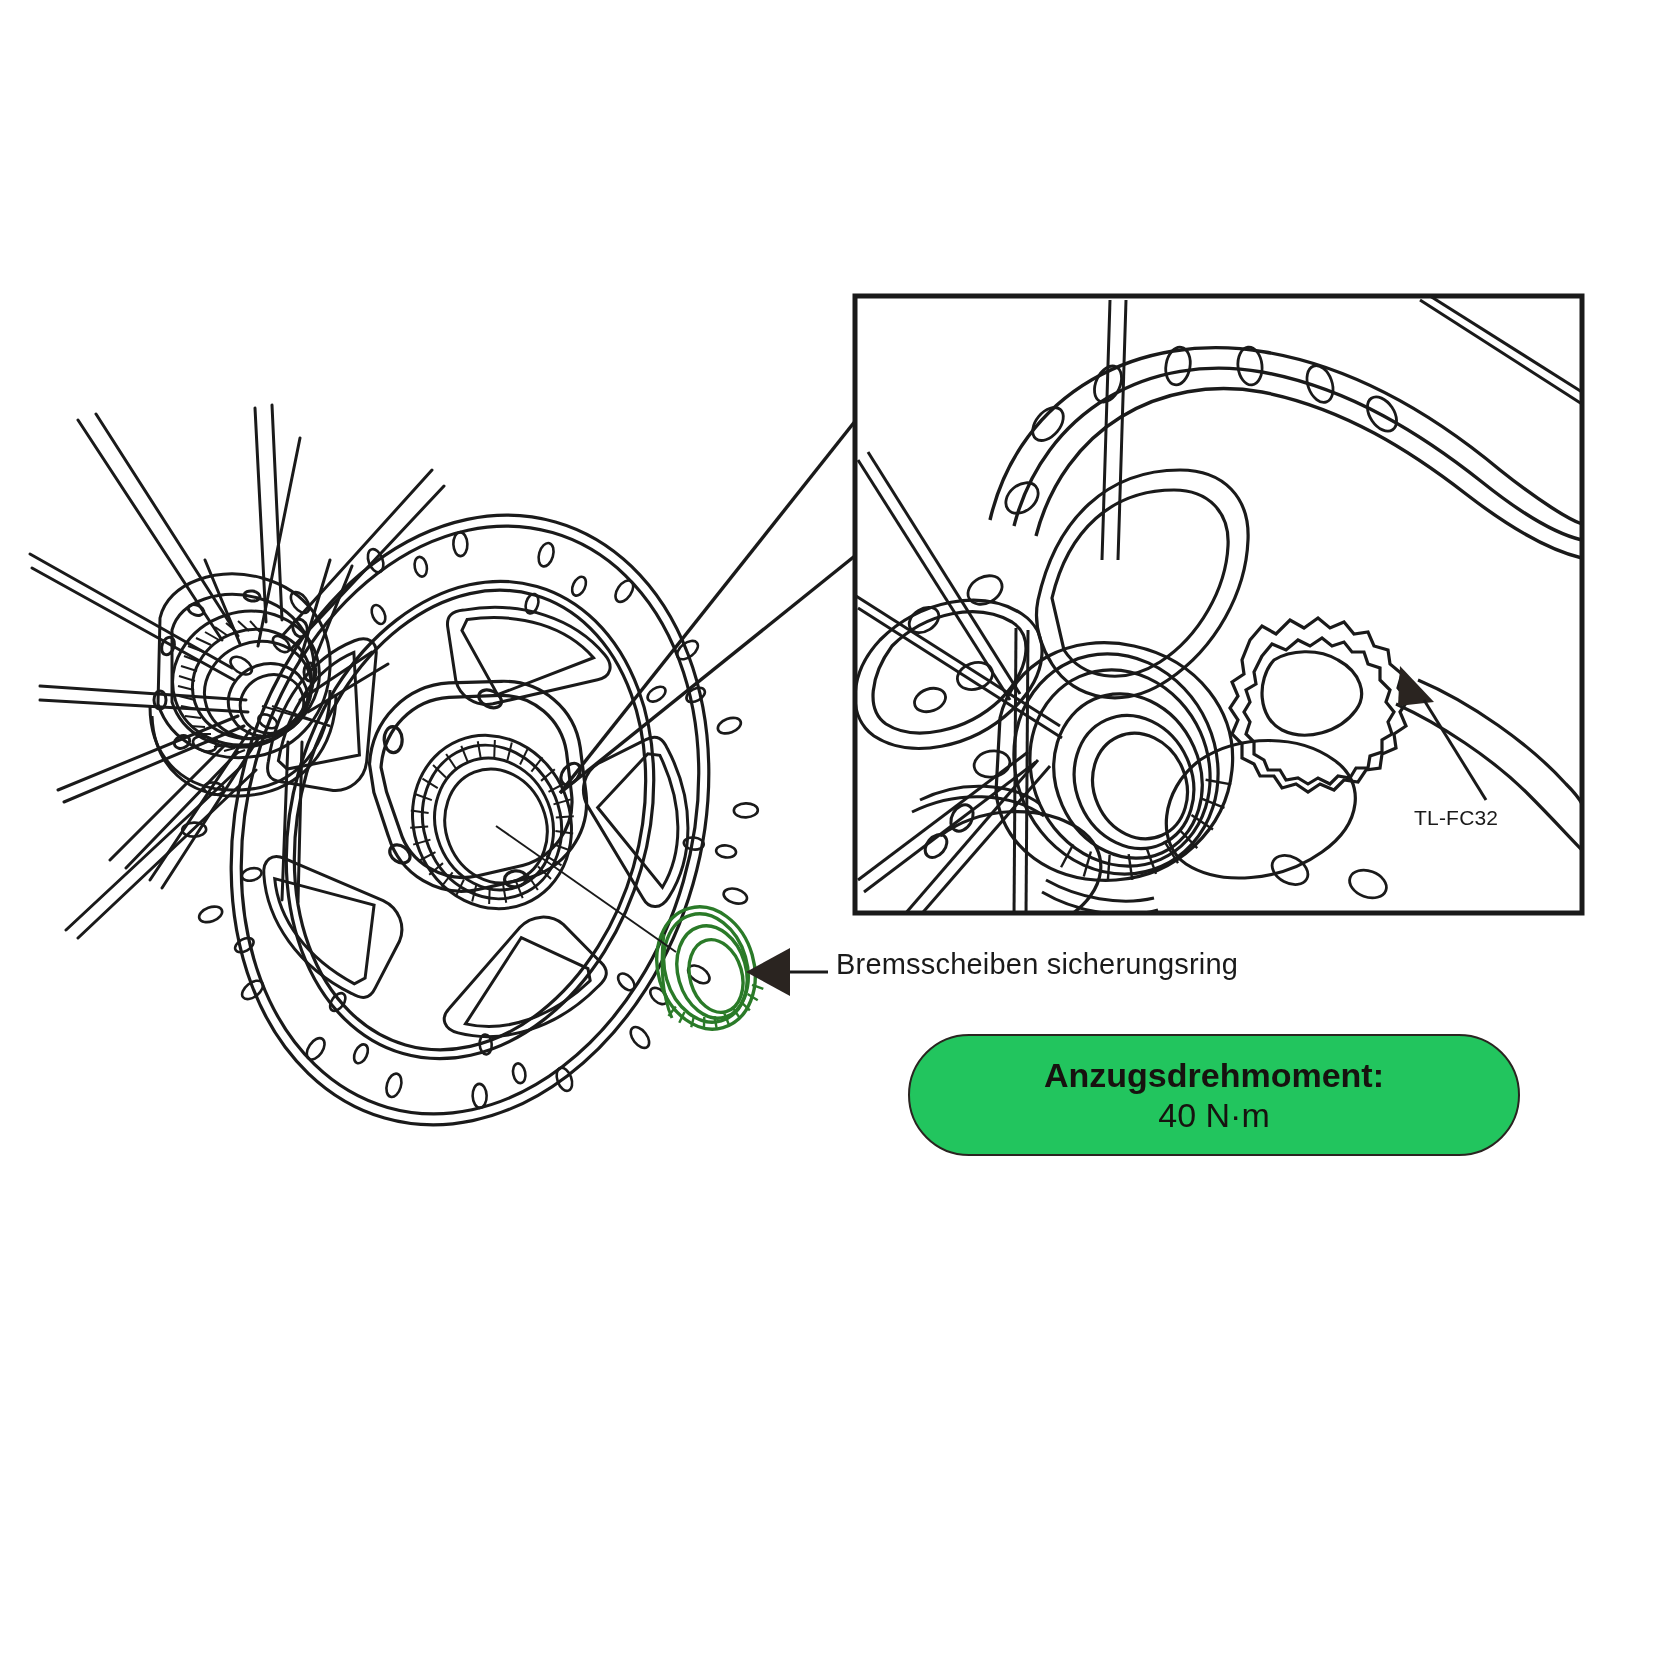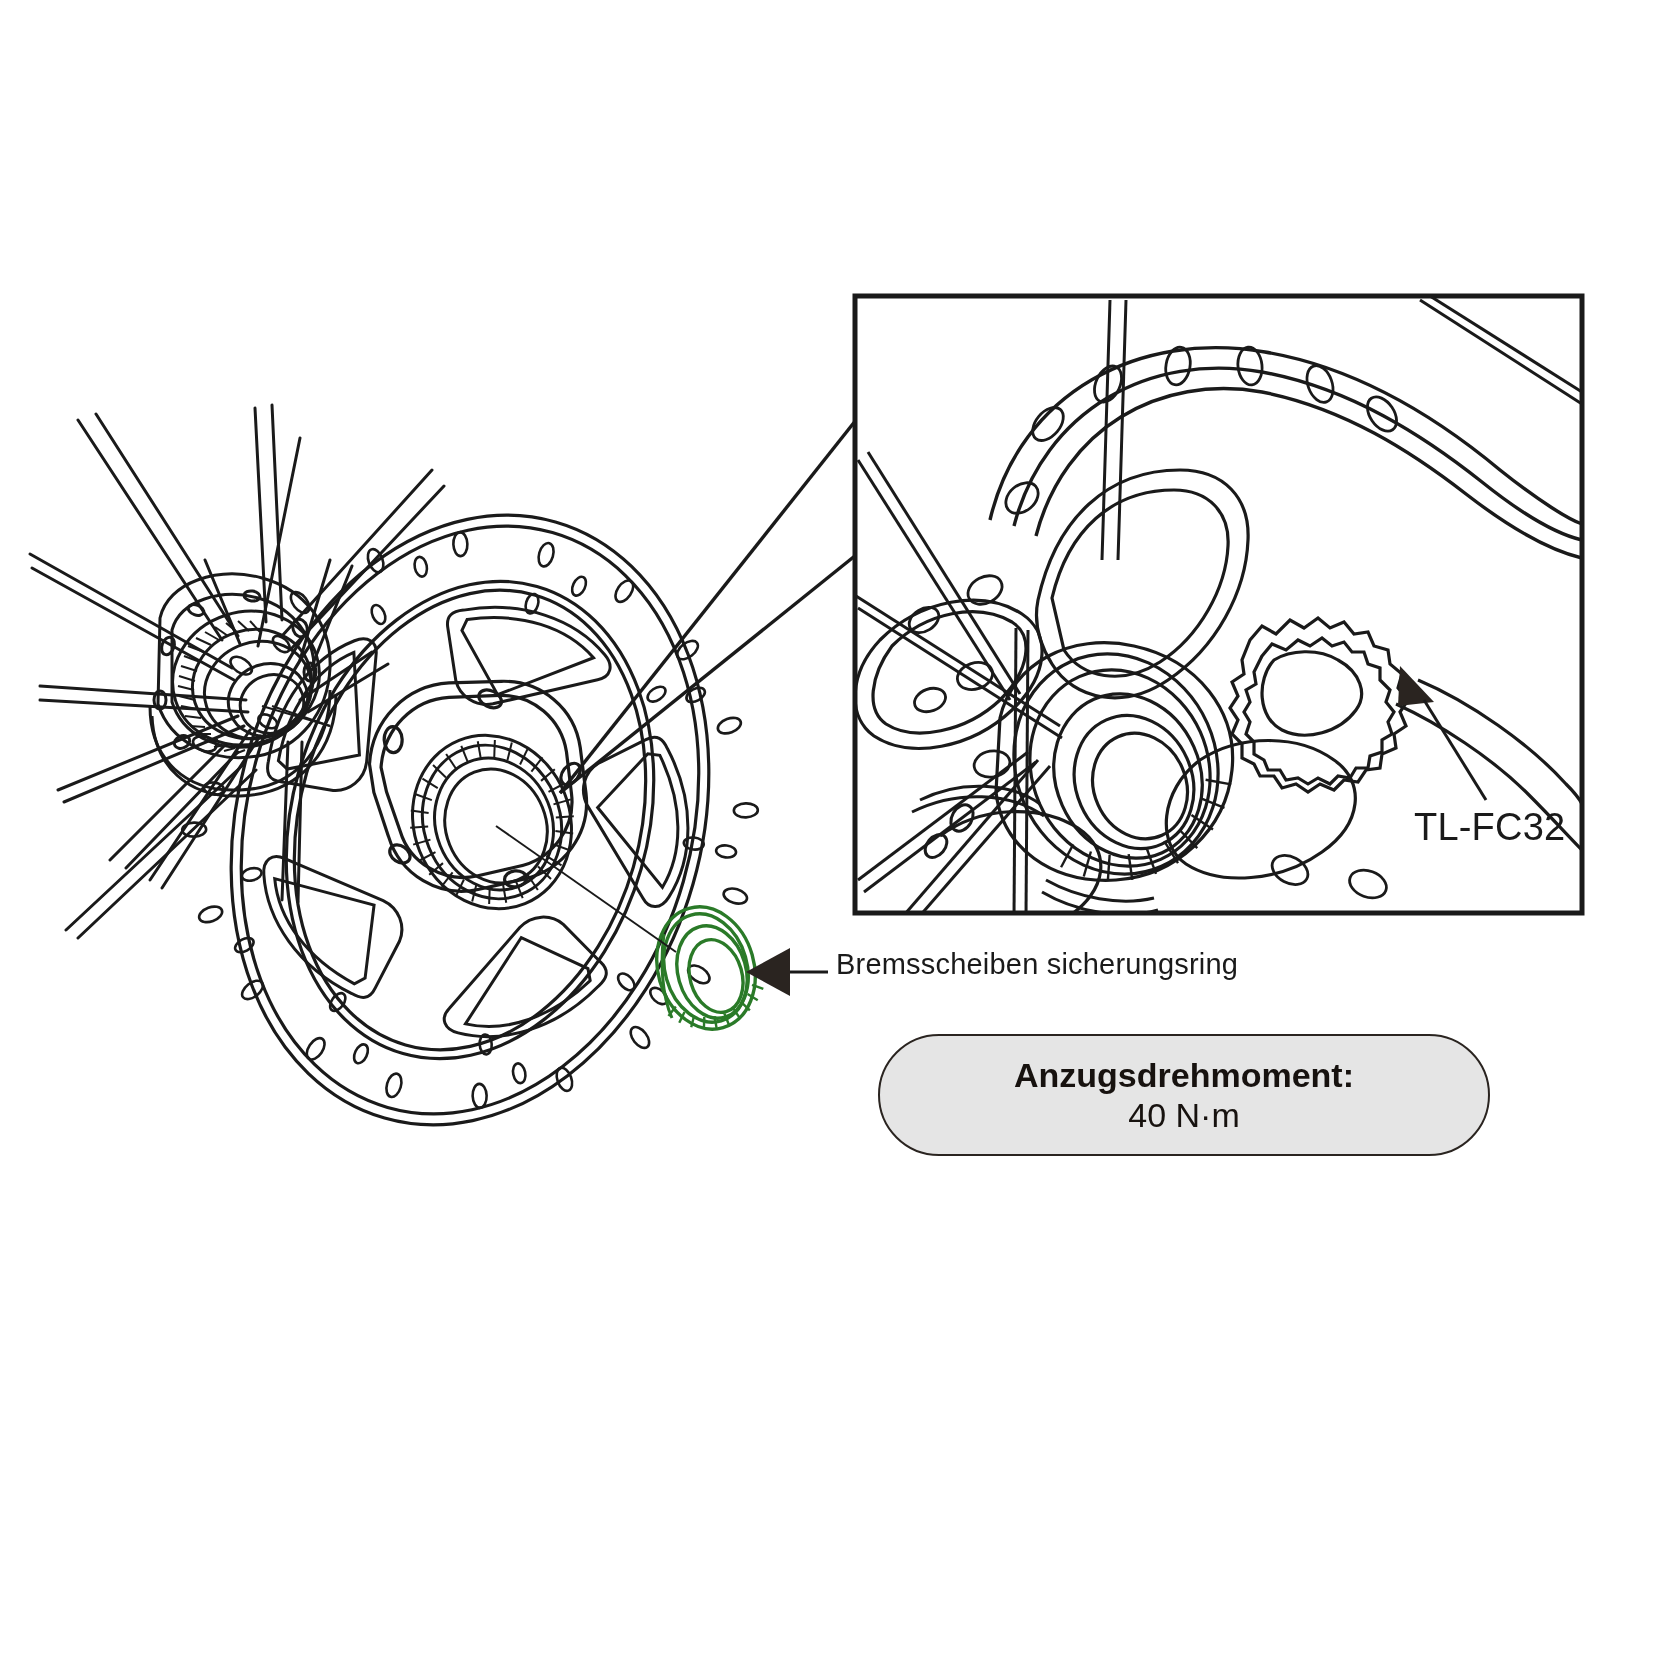--- a/index.html
+++ b/index.html
@@ -35,30 +35,30 @@
   }
   #label-lockring {
     left: 836px;
     top: 948px;
     font-size: 29px;
     letter-spacing: 0.2px;
   }
   #label-tool {
     left: 1414px;
     top: 806px;
-    font-size: 38px;
+    font-size: 21px;
     letter-spacing: 0.2px;
   }
   #torque-box {
     position: absolute;
-    left: 878px;
+    left: 908px;
     top: 1034px;
     width: 612px;
     height: 122px;
-    background: #e5e5e5;
+    background: #22c55e;
     border: 2px solid #2a2420;
     border-radius: 61px;
     box-sizing: border-box;
     display: flex;
     flex-direction: column;
     align-items: center;
     justify-content: center;
     gap: 2px;
   }
   #torque-title {

